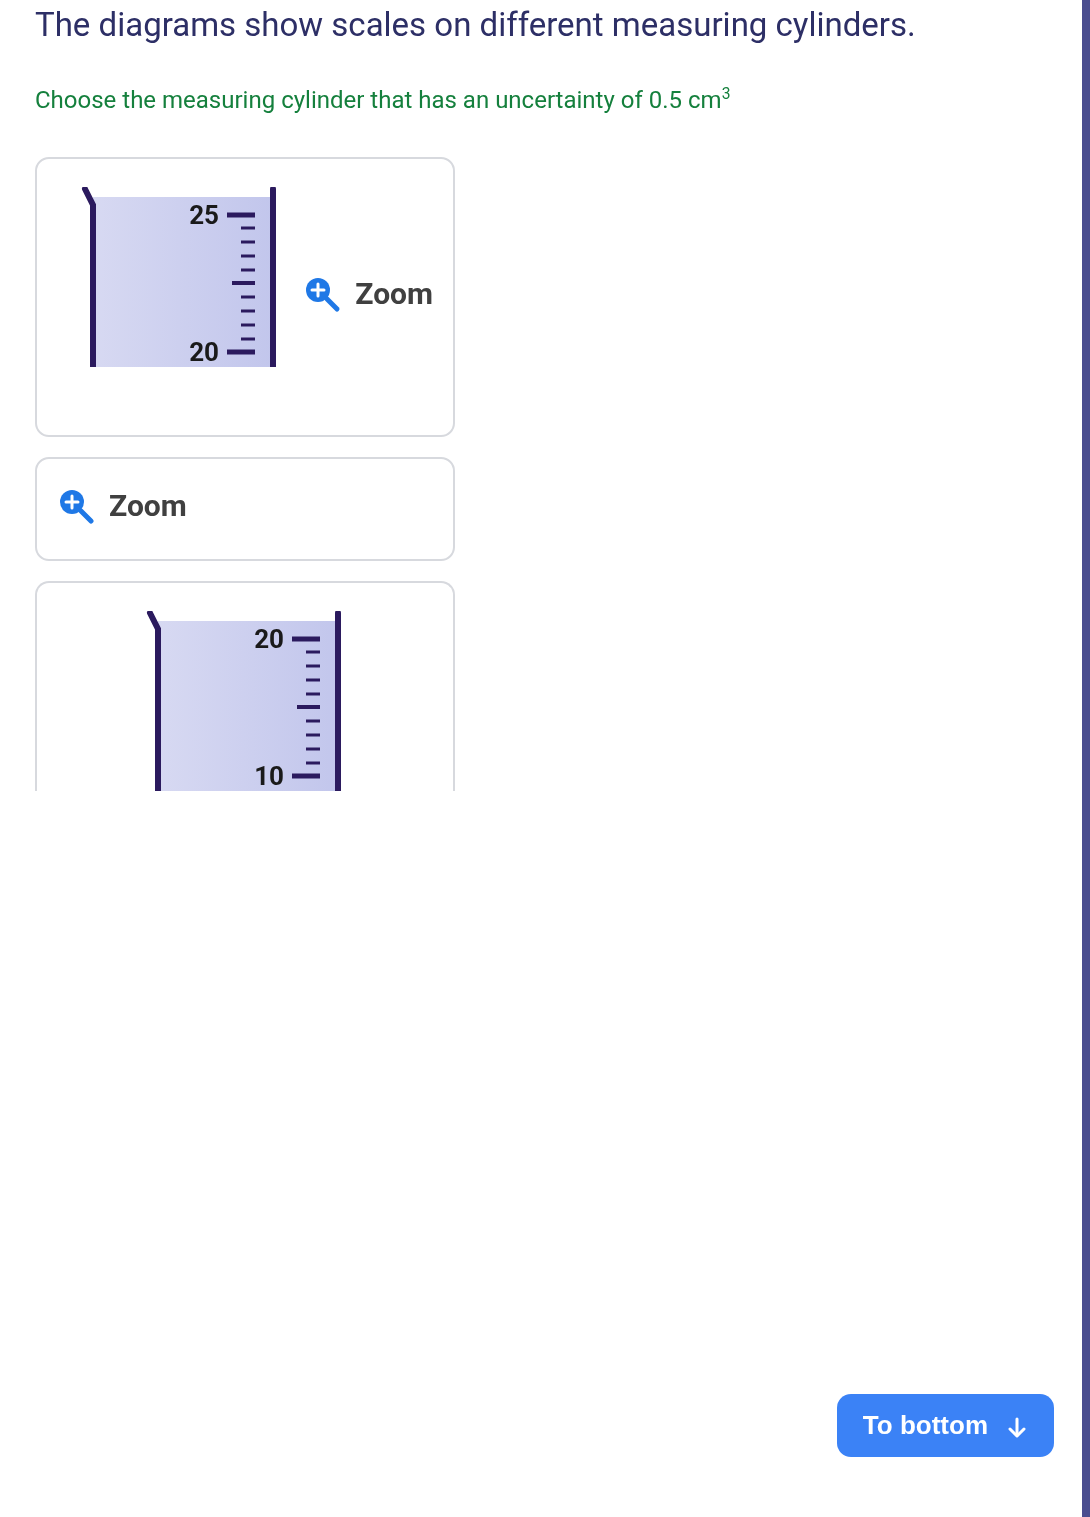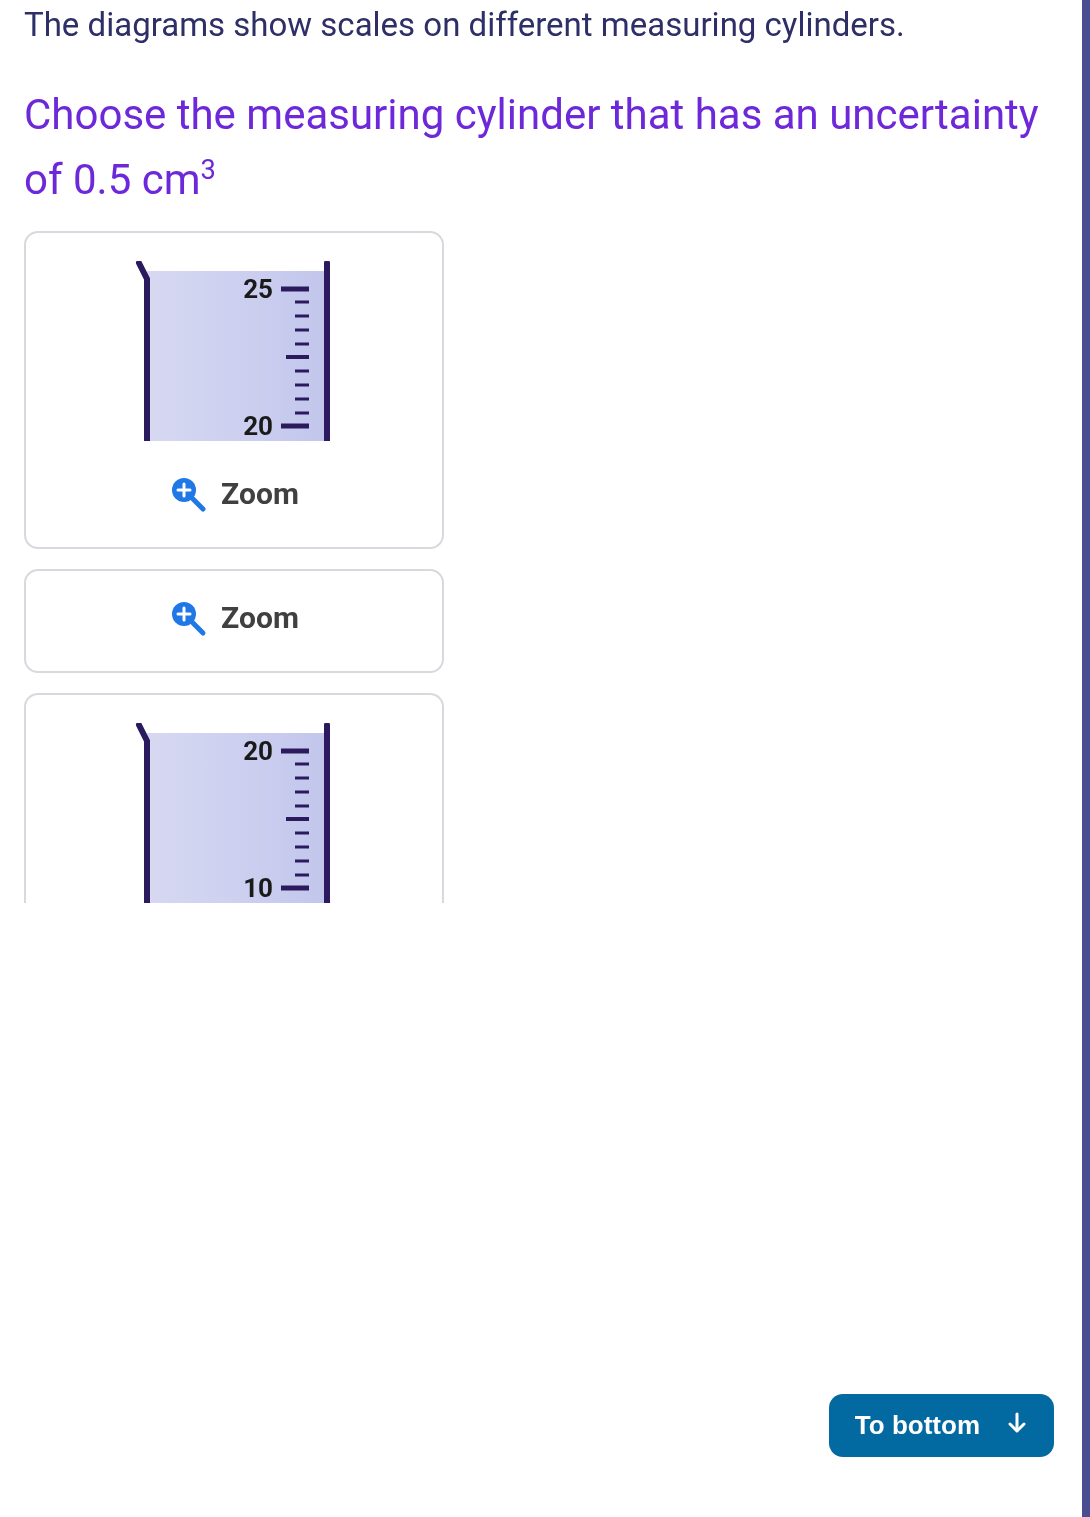--- a/index.html
+++ b/index.html
@@ -5,48 +5,48 @@
   * { box-sizing: border-box; margin: 0; padding: 0; }
   body {
     font-family: -apple-system, BlinkMacSystemFont, "Segoe UI", Roboto, sans-serif;
     background: #ffffff;
     width: 1090px;
     height: 1517px;
     position: relative;
     overflow: hidden;
   }
   .content {
-    padding: 0 24px;
+    padding: 0 35px;
     color: #2d2f66;
   }
   .intro {
     font-size: 33px;
     line-height: 1.5;
     margin-bottom: 32px;
     color: #2d2f66;
   }
   .prompt {
-    font-size: 42px;
+    font-size: 24px;
     line-height: 1.55;
-    color: #6d28d9;
-    margin-bottom: 19px;
+    color: #15803d;
+    margin-bottom: 38px;
   }
   .sup {
     font-size: 0.65em;
     vertical-align: super;
   }
   .option-card {
     width: 420px;
     border: 2px solid #d7d9de;
     border-radius: 14px;
     padding: 28px 20px 34px 20px;
     margin-bottom: 20px;
     background: #ffffff;
     display: flex;
-    flex-direction: column;
+    flex-direction: row;
     align-items: center;
   }
   .cylinder-wrap {
     width: 100%;
     display: flex;
     justify-content: center;
     margin-bottom: 34px;
   }
   .zoom-row {
     display: flex;
@@ -59,29 +59,29 @@
   }
   .zoom-icon {
     width: 38px;
     height: 38px;
     display: inline-block;
   }
   .to-bottom {
     position: absolute;
     right: 36px;
     bottom: 60px;
-    background: #0369a1;
+    background: #3b82f6;
     color: #ffffff;
     font-weight: 700;
     font-size: 26px;
     padding: 16px 26px;
     border-radius: 14px;
     display: flex;
-    align-items: flex-start;
-    gap: 26px;
+    align-items: center;
+    gap: 18px;
     cursor: pointer;
     border: none;
   }
   .arrow-down {
     width: 22px;
     height: 22px;
     display: inline-block;
   }
   .right-edge {
     position: absolute;

